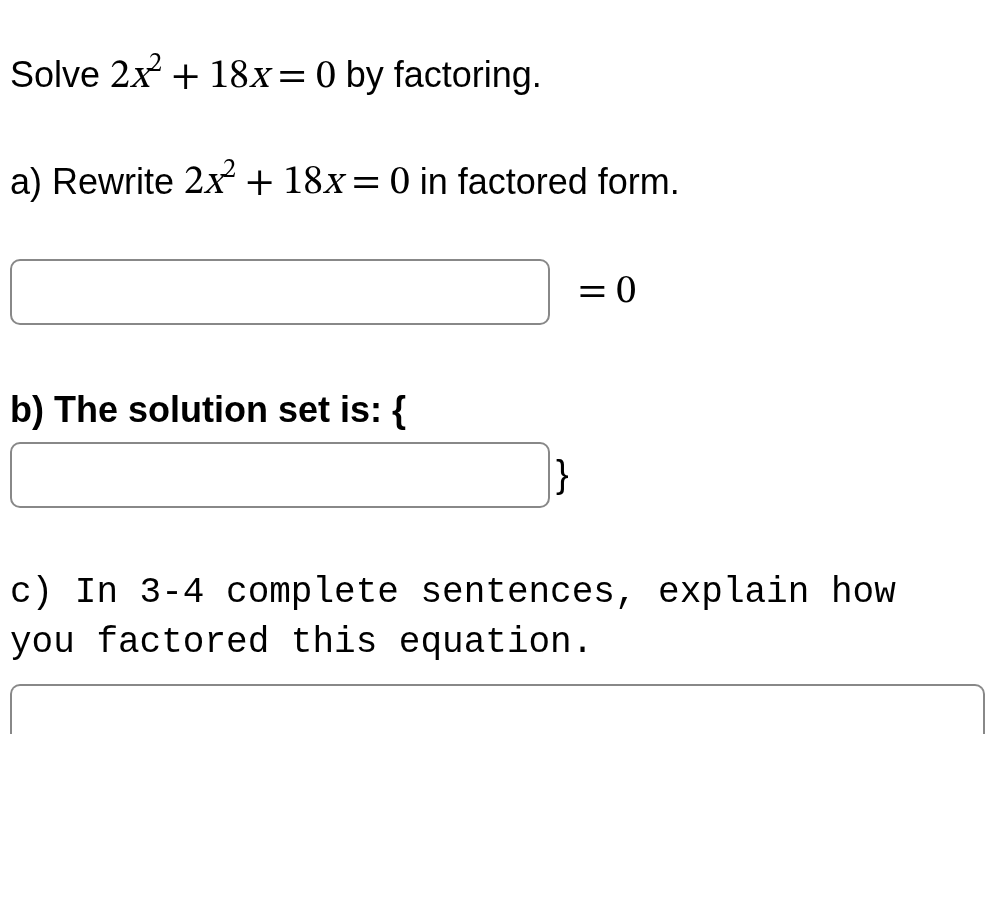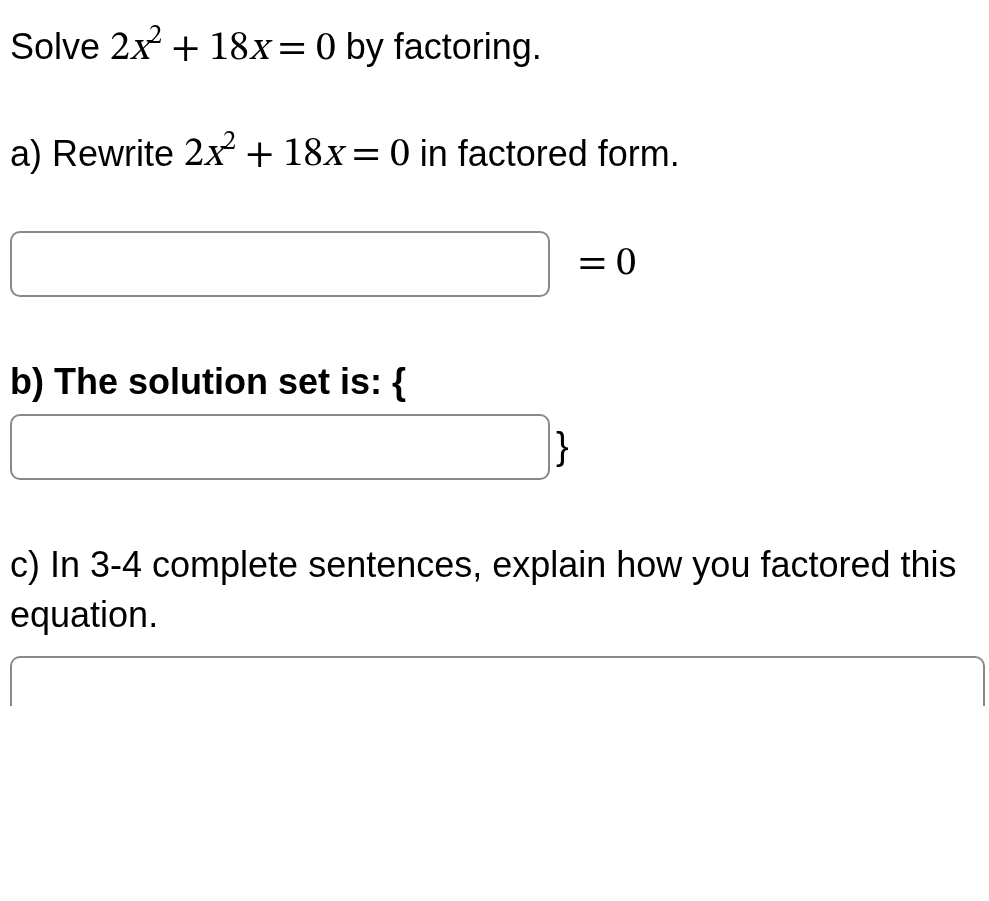--- a/index.html
+++ b/index.html
@@ -11,20 +11,21 @@
       font-family: "Segoe UI", Arial, sans-serif;
       font-size: 36px;
       color: #000;
       background: #fff;
       padding: 18px 10px;
       width: 989px;
       line-height: 1.4;
     }
     .problem-intro {
       margin-bottom: 48px;
+      margin-top: 28px;
     }
     .part-a-prompt {
       margin-bottom: 48px;
     }
     .input-row-a {
       display: flex;
       align-items: center;
       margin-bottom: 60px;
     }
     .text-input {
@@ -49,20 +50,21 @@
       display: flex;
       align-items: center;
       margin-bottom: 60px;
     }
     .close-brace {
       margin-left: 6px;
       font-size: 38px;
     }
     .part-c-prompt {
       margin-bottom: 16px;
+      font-family: Liberation Mono, monospace;
     }
     .textarea-c {
       width: 975px;
       height: 50px;
       border: 2px solid #888;
       border-bottom: none;
       border-top-left-radius: 10px;
       border-top-right-radius: 10px;
       font-size: 20px;
       padding: 10px 12px;

